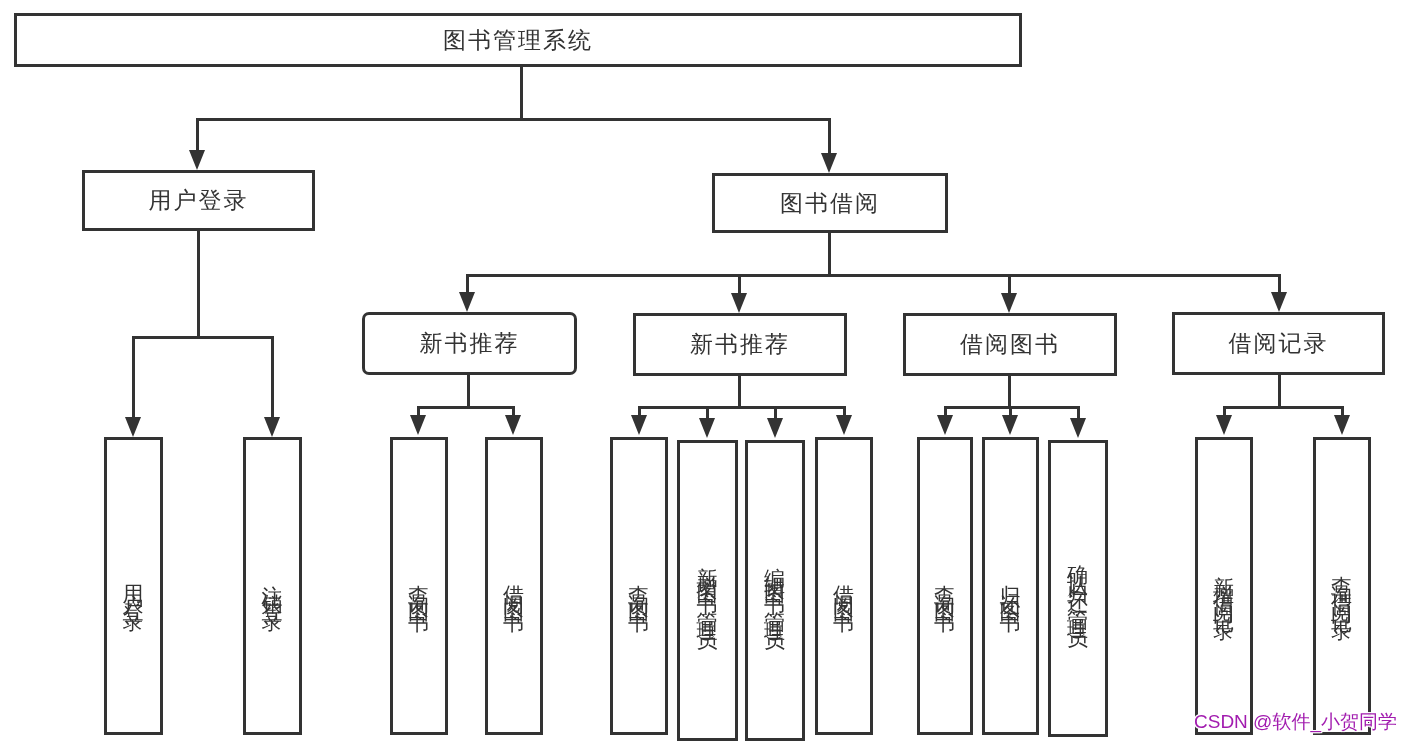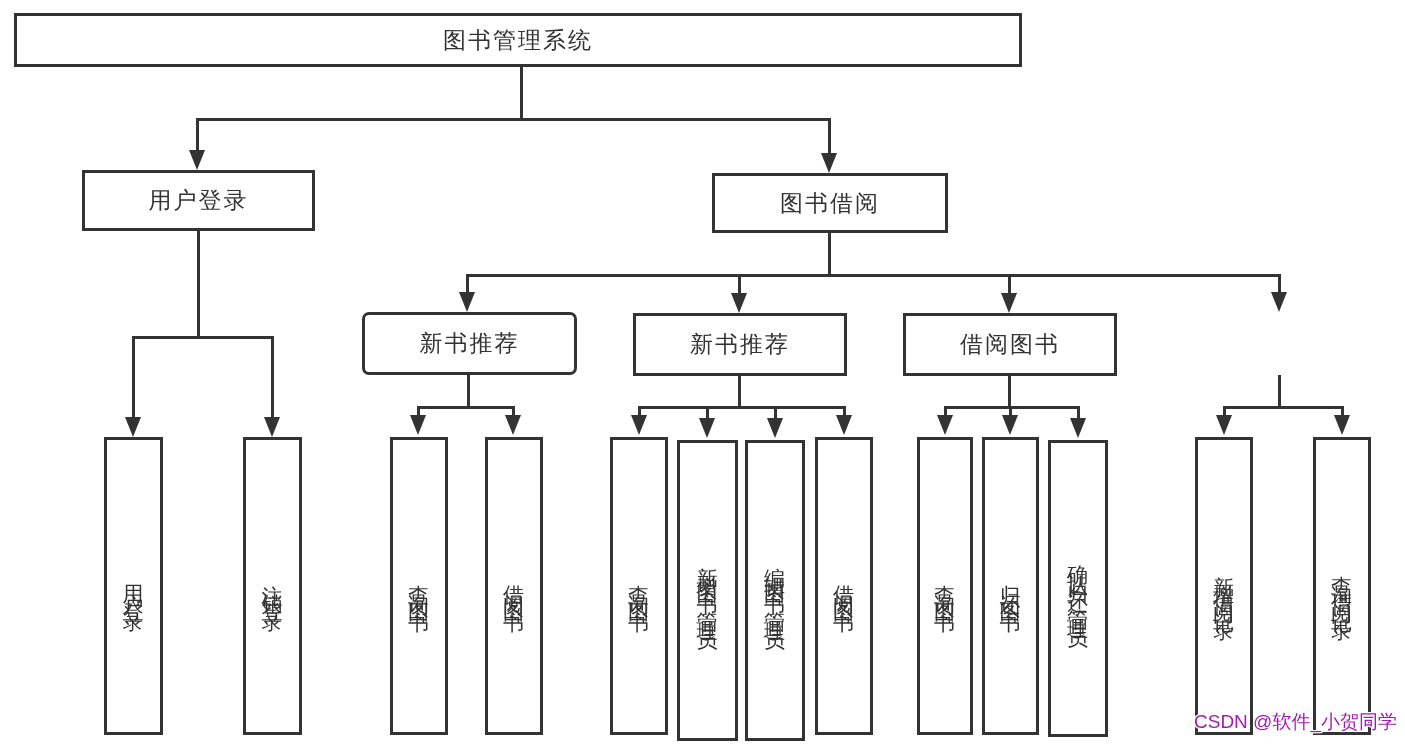--- a/index.html
+++ b/index.html
@@ -61,20 +61,21 @@
   <div class="v" style="left:738px;top:274px;height:21px;"></div>
   <div class="arw" style="left:731px;top:293px;"></div>
   <div class="v" style="left:1008px;top:274px;height:21px;"></div>
   <div class="arw" style="left:1001px;top:293px;"></div>
   <div class="v" style="left:1278px;top:274px;height:21px;"></div>
   <div class="arw" style="left:1271px;top:292px;"></div>
 
   <div class="box hbox" style="left:362px;top:312px;width:215px;height:63px;border-radius:7px;">新书推荐</div>
   <div class="box hbox" style="left:633px;top:313px;width:214px;height:63px;">新书推荐</div>
   <div class="box hbox" style="left:903px;top:313px;width:214px;height:63px;">借阅图书</div>
+  <div class="box hbox" style="left:1172px;top:312px;width:213px;height:63px;">借阅记录</div>
 
   <div class="v" style="left:467px;top:375px;height:33px;"></div>
   <div class="h" style="left:417px;top:406px;width:97px;"></div>
   <div class="v" style="left:417px;top:406px;height:12px;"></div>
   <div class="arw" style="left:410px;top:415px;"></div>
   <div class="v" style="left:512px;top:406px;height:12px;"></div>
   <div class="arw" style="left:505px;top:415px;"></div>
 
   <div class="v" style="left:738px;top:376px;height:32px;"></div>
   <div class="h" style="left:638px;top:406px;width:207px;"></div>

